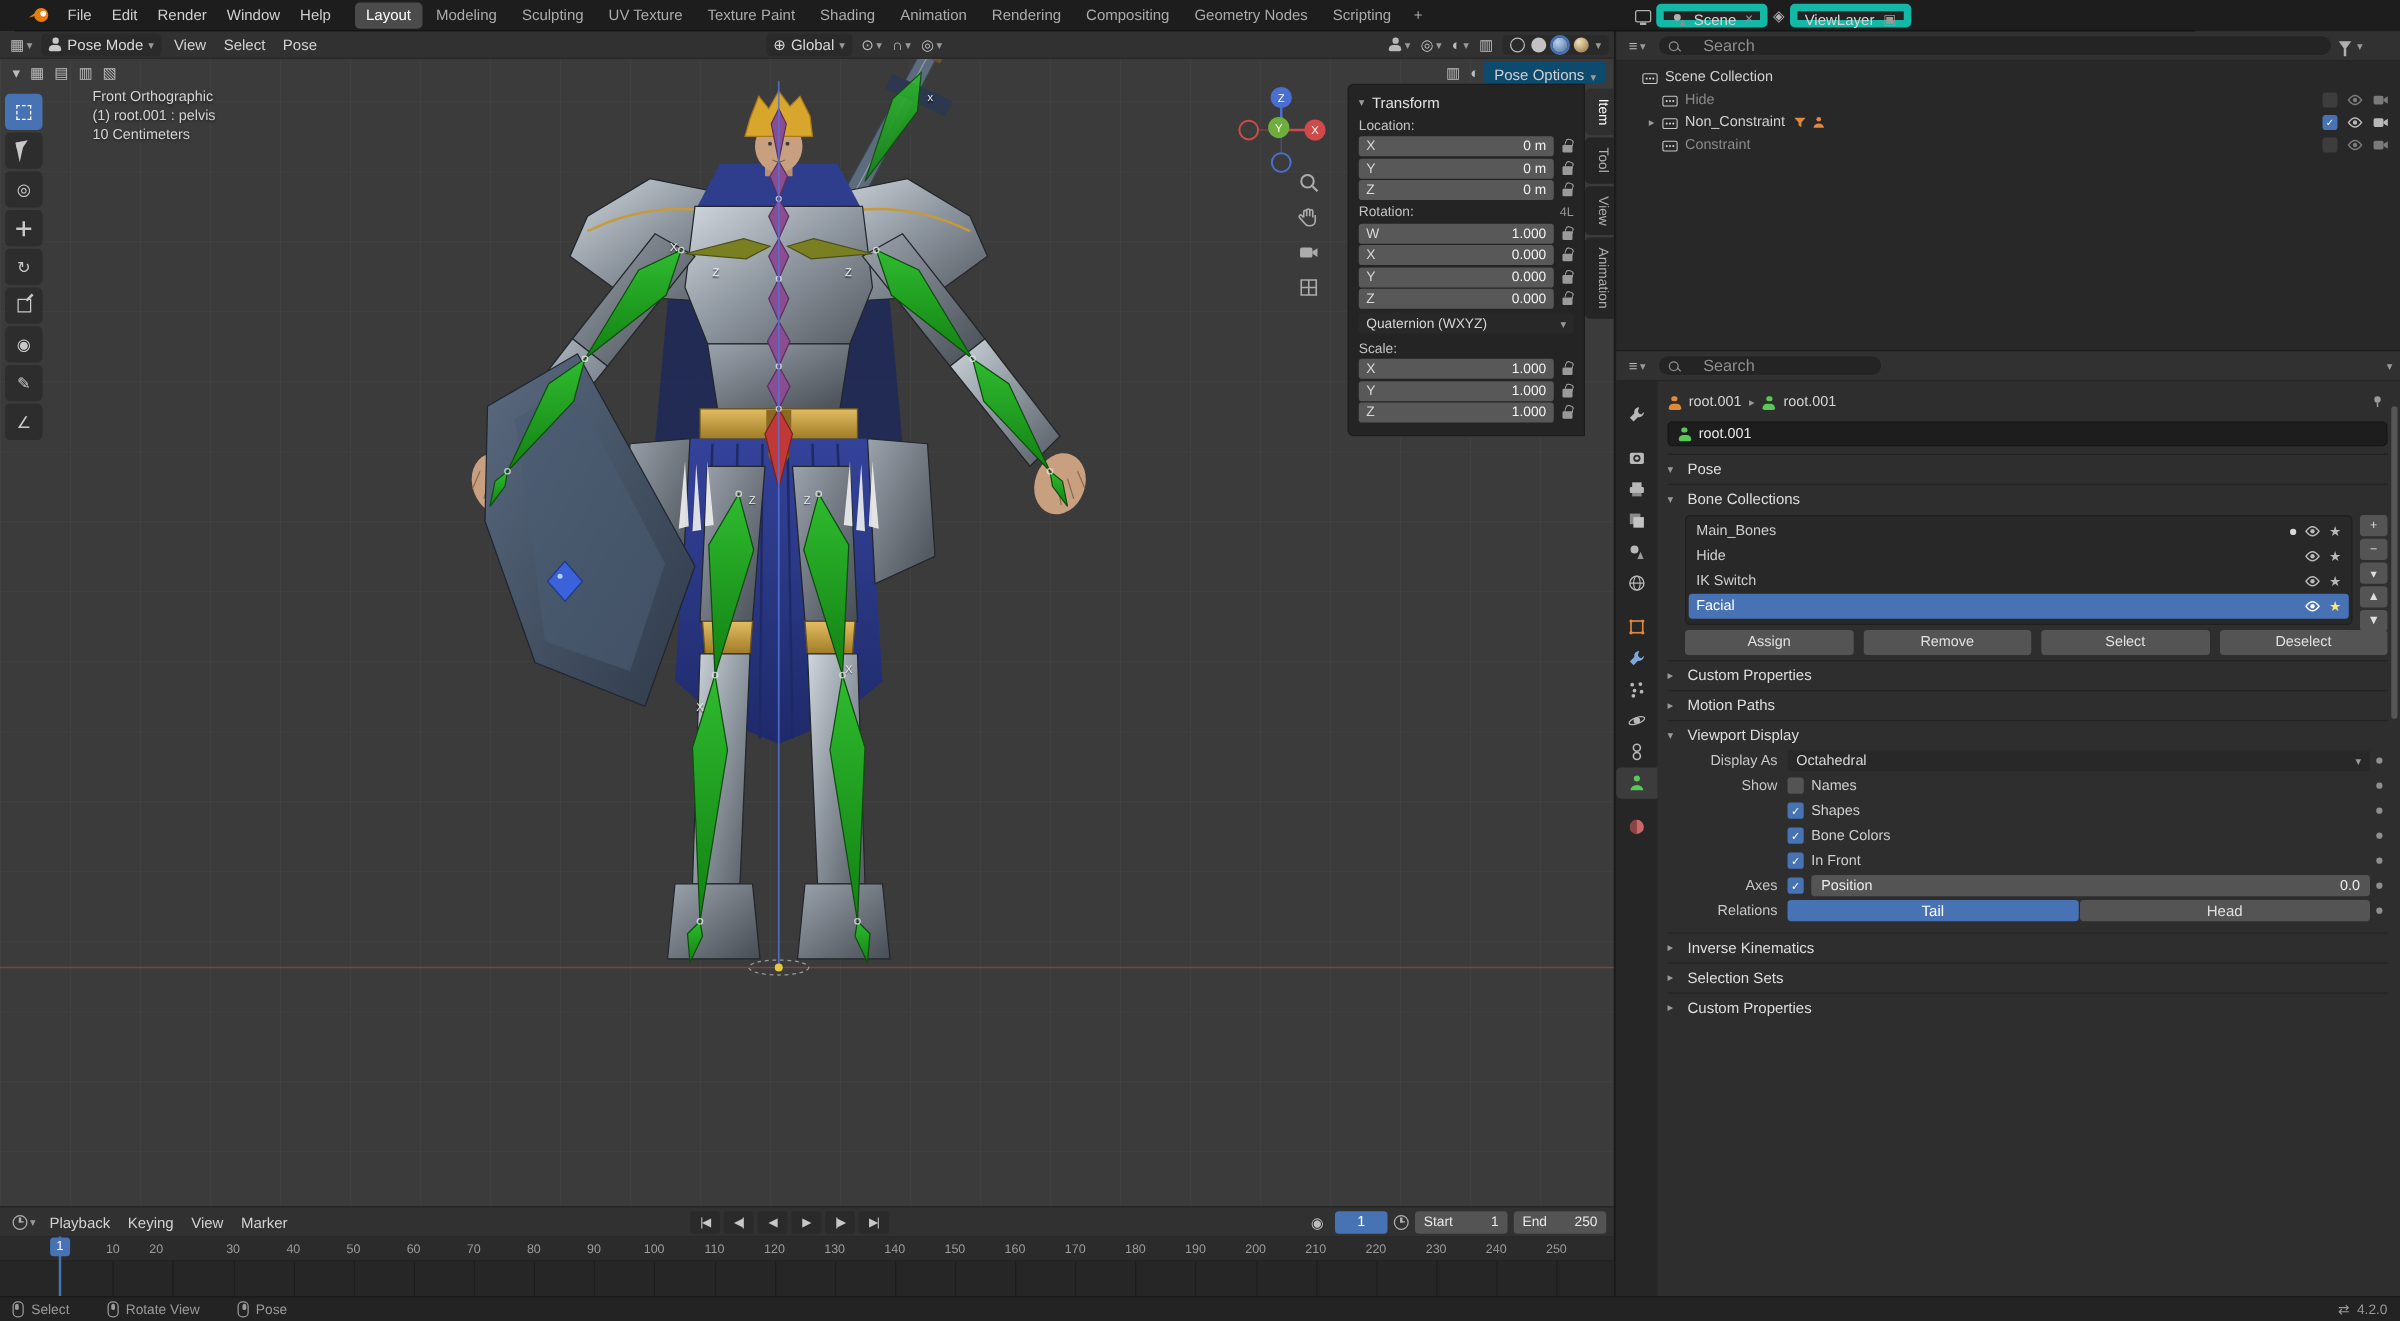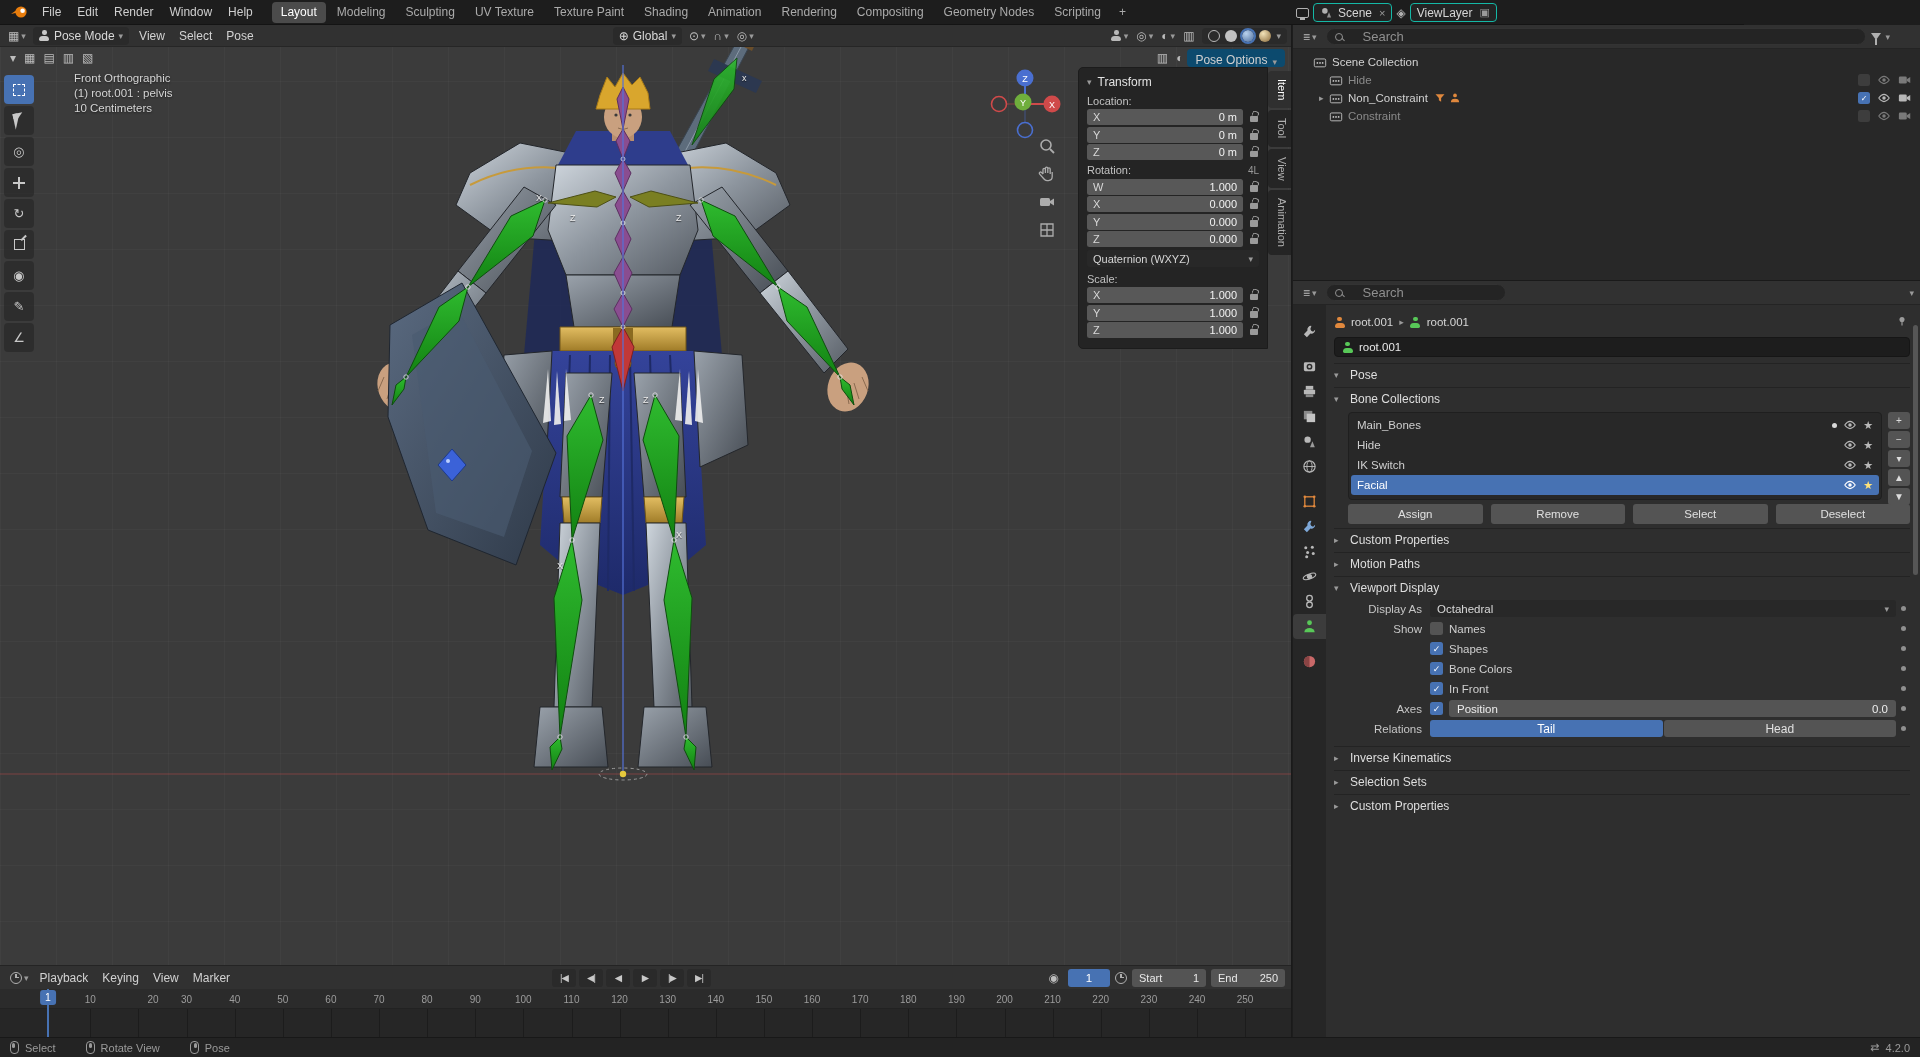--- a/index.html
+++ b/index.html
@@ -1,26 +1,26 @@
 <!DOCTYPE html>
 <html><head>
 <meta charset="utf-8">
 <style>
   *{margin:0;padding:0;box-sizing:border-box;font-family:"Liberation Sans",sans-serif;-webkit-user-select:none;user-select:none}
   html,body{width:1920px;height:1057px;overflow:hidden;background:#1d1d1d;color:#d5d5d5;font-size:12px}
   
-  #topbar{position:absolute;top:0;left:0;width:1744px;height:25px;background:#1d1d1d;display:flex;align-items:center;border-bottom:1px solid #141414;z-index:40}
+  #topbar{position:absolute;top:0;left:12px;width:1744px;height:25px;background:#1d1d1d;display:flex;align-items:center;border-bottom:1px solid #141414;z-index:40}
   .blogo{width:22px;height:18px;margin:0 4px 0 8px;display:flex;align-items:center;justify-content:center}
   .tmenu{color:#cfcfcf;font-size:12px;padding:0 8px;line-height:24px;cursor:default}
   #workspaces{display:flex;align-items:center;margin-left:10px;height:25px}
   .wtab{color:#ababab;font-size:12px;padding:2px 9px;margin:0 1px;border-radius:4px;line-height:17px}
   .wtab.active{background:#4b4b4b;color:#ffffff}
   .wplus{color:#ababab;padding:0 8px}
   .tb-right{position:absolute;left:1296px;top:0;height:25px;display:flex;align-items:center;gap:4px}
-  .tb-field{display:flex;align-items:center;gap:5px;background:#232323;border:1px solid #14b8a6;border-radius:4px;height:19px;padding:0 6px;color:#d5d5d5}
+  .tb-field{display:flex;align-items:flex-start;gap:5px;background:#232323;border:6px solid #14b8a6;border-radius:4px;height:19px;padding:0 6px;color:#d5d5d5}
   .tb-field .x{color:#9a9a9a;font-size:11px;margin-left:2px}
   .ticon{color:#b0b0b0;font-size:12px}
   .monitor{display:inline-block;width:13px;height:10px;border:1.3px solid #b0b0b0;border-radius:2px;position:relative}
   .monitor::after{content:"";position:absolute;left:3px;bottom:-3px;width:5px;height:2px;background:#b0b0b0}
   
   #vp{position:absolute;top:25px;left:0;width:1292px;height:940px;background:#3b3b3b;overflow:hidden;border-right:1px solid #1a1a1a}
   #vp .canvasgrid{position:absolute;inset:0;background-image:linear-gradient(rgba(255,255,255,.028) 1px,transparent 1px),linear-gradient(90deg,rgba(255,255,255,.028) 1px,transparent 1px);background-size:56px 56px}
   #scene{position:absolute;top:0;left:0}
   #vp-hdr{position:absolute;top:0;left:0;width:100%;height:22px;background:#313131;border-bottom:1px solid #262626;display:flex;align-items:center;padding:0 4px;z-index:10}
   #vp-toolrow{position:absolute;top:22px;left:0;width:100%;height:22px;display:flex;align-items:center;padding:0 6px;z-index:9}
@@ -1109,21 +1109,21 @@
       <span class="sefld">
           <span>End</span>
           <span>250</span>
         </span>
     </div>
   </div>
   <div id="tl-body">
     <div id="ruler">
         <div class="tick" style="left:47.0px">1</div>
         <div class="tick" style="left:90.3px">10</div>
-        <div class="tick" style="left:153px">20</div>
+        <div class="tick" style="left:125px">20</div>
         <div class="tick" style="left:186.5px">30</div>
         <div class="tick" style="left:234.7px">40</div>
         <div class="tick" style="left:282.8px">50</div>
         <div class="tick" style="left:330.9px">60</div>
         <div class="tick" style="left:379.0px">70</div>
         <div class="tick" style="left:427.1px">80</div>
         <div class="tick" style="left:475.2px">90</div>
         <div class="tick" style="left:523.3px">100</div>
         <div class="tick" style="left:571.5px">110</div>
         <div class="tick" style="left:619.6px">120</div>

